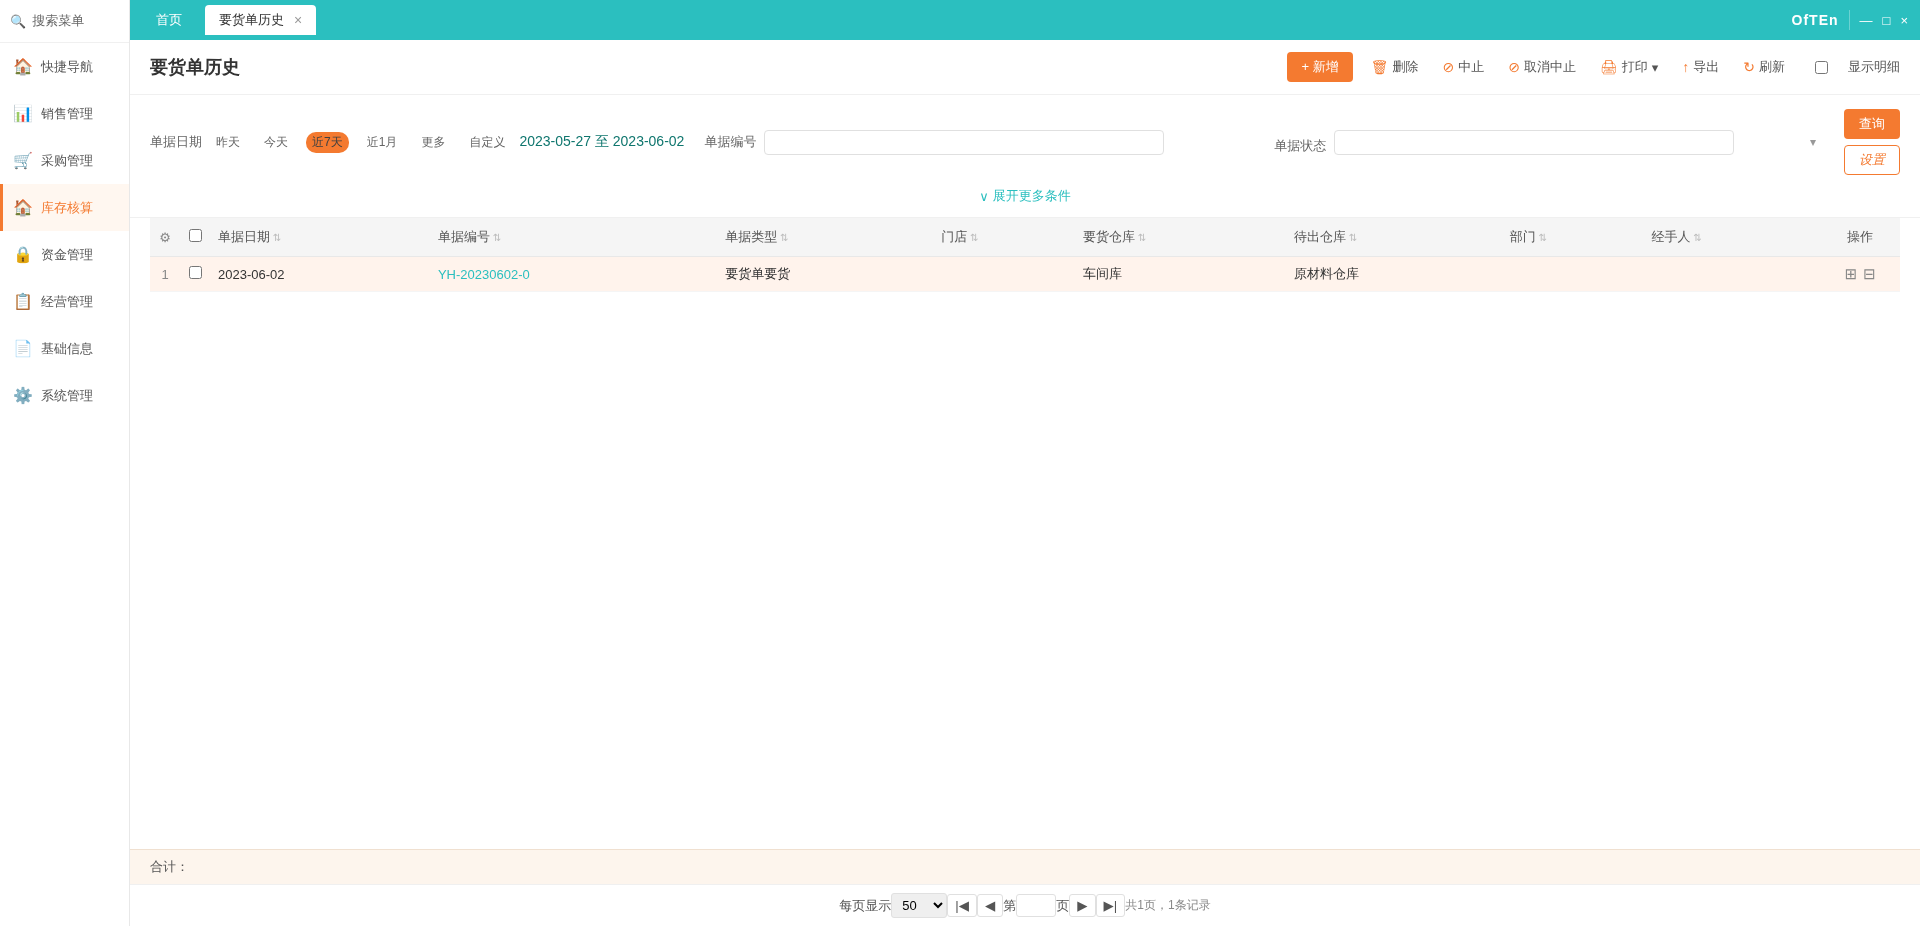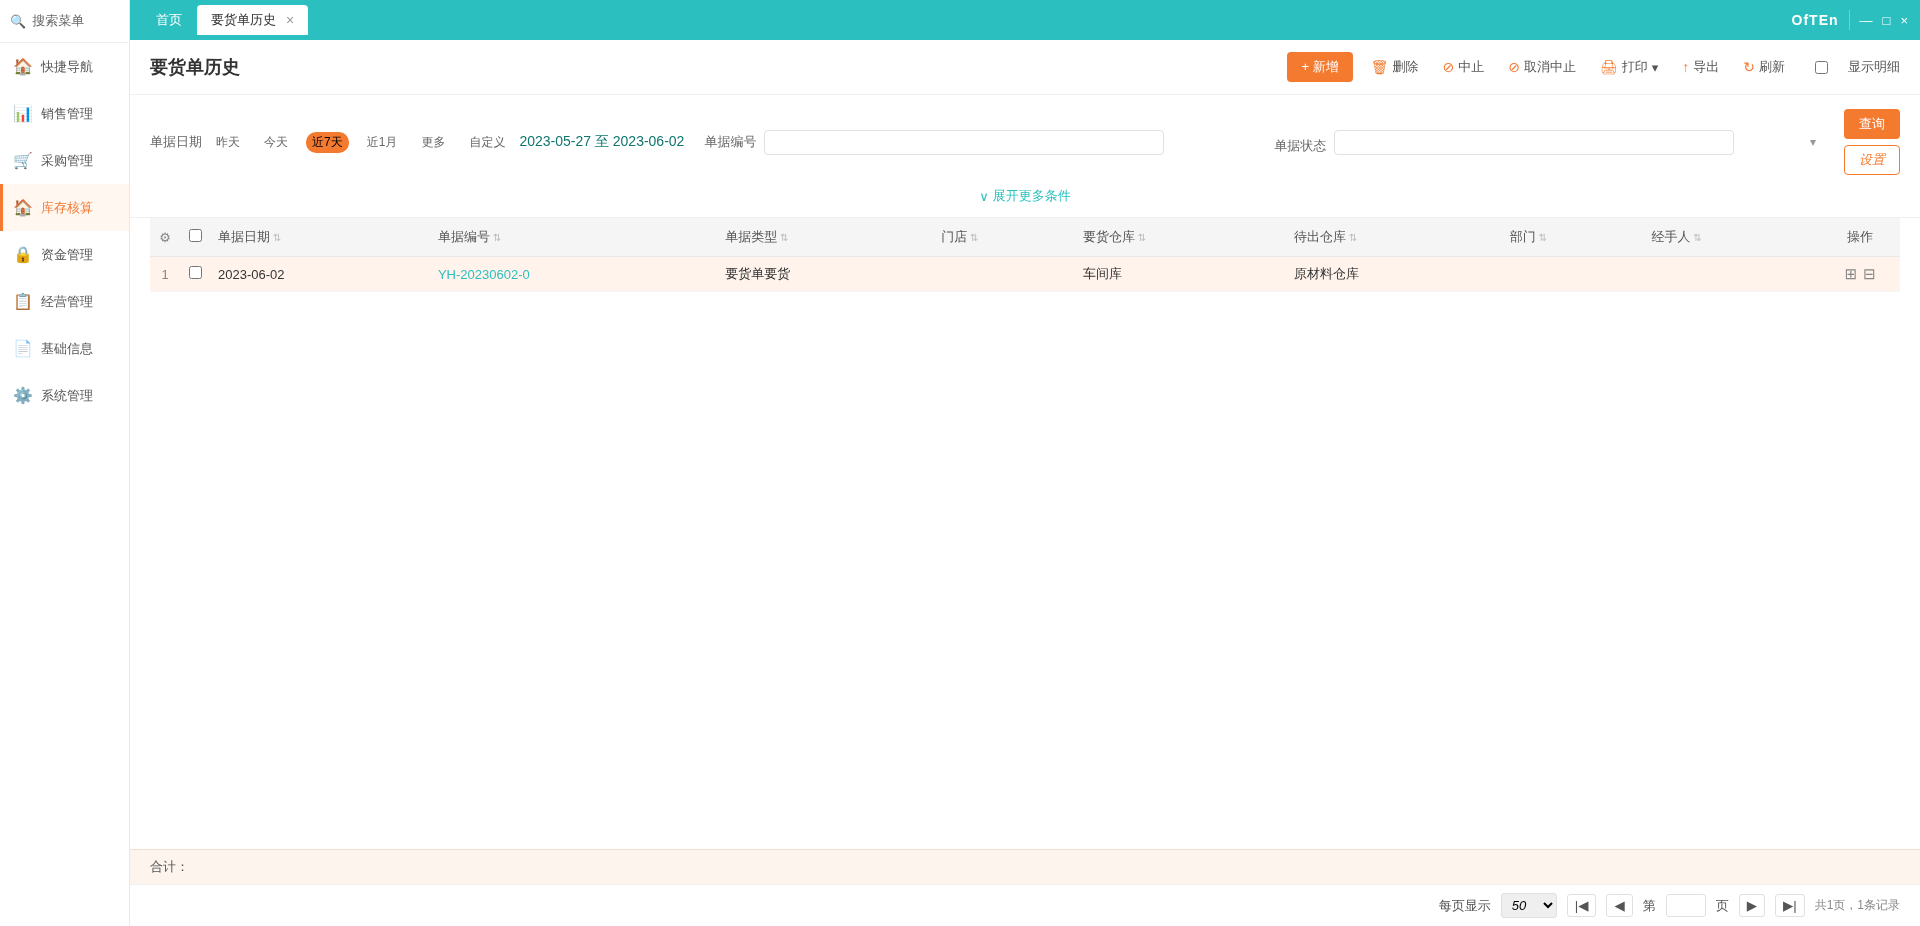--- a/index.html
+++ b/index.html
@@ -48,21 +48,21 @@
       overflow: hidden;
     }
 
     
     .topbar {
       background: #2bbfbf;
       height: 40px;
       display: flex;
       align-items: center;
       padding: 0 12px;
-      gap: 1px;
+      gap: 9px;
       color: #fff;
       flex-shrink: 0;
     }
     .topbar-tab {
       display: flex;
       align-items: center;
       gap: 6px;
       padding: 6px 14px;
       background: rgba(0,0,0,0.1);
       border-radius: 4px 4px 0 0;
@@ -202,21 +202,21 @@
     }
     .date-shortcut {
       padding: 2px 6px;
       border-radius: 10px;
       cursor: pointer;
       color: #666;
       font-size: 12px;
     }
     .date-shortcut.active {
       background: #f47a30;
-      color: #000000;
+      color: #404040;
     }
     .filter-input {
       border: 1px solid #e0e0e0;
       border-radius: 4px;
       padding: 4px 8px;
       font-size: 13px;
       width: 180px;
       outline: none;
     }
     .filter-select {
@@ -304,27 +304,26 @@
       padding: 8px 20px;
       font-size: 13px;
       color: #555;
       flex-shrink: 0;
     }
 
     
     .pagination {
       display: flex;
       align-items: center;
-      justify-content: flex-end;
+      justify-content: center;
       padding: 8px 20px;
       border-top: 1px solid #f0f0f0;
       background: #fff;
       font-size: 13px;
       color: #555;
-      gap: 10px;
       flex-shrink: 0;
     }
     .pagination-btn {
       padding: 3px 7px;
       border: 1px solid #e0e0e0;
       border-radius: 3px;
       cursor: pointer;
       background: #fff;
       color: #555;
     }
@@ -335,21 +334,20 @@
       width: 40px;
       padding: 3px 6px;
       text-align: center;
       font-size: 13px;
     }
     .page-size-select {
       border: 1px solid #e0e0e0;
       border-radius: 3px;
       padding: 3px 6px;
       font-size: 13px;
-      font-style: italic;
     }
     .total-info { color: #888; font-size: 12px; }
 
     
     .topbar-divider {
       width: 1px;
       height: 20px;
       background: rgba(255,255,255,0.3);
     }
 

